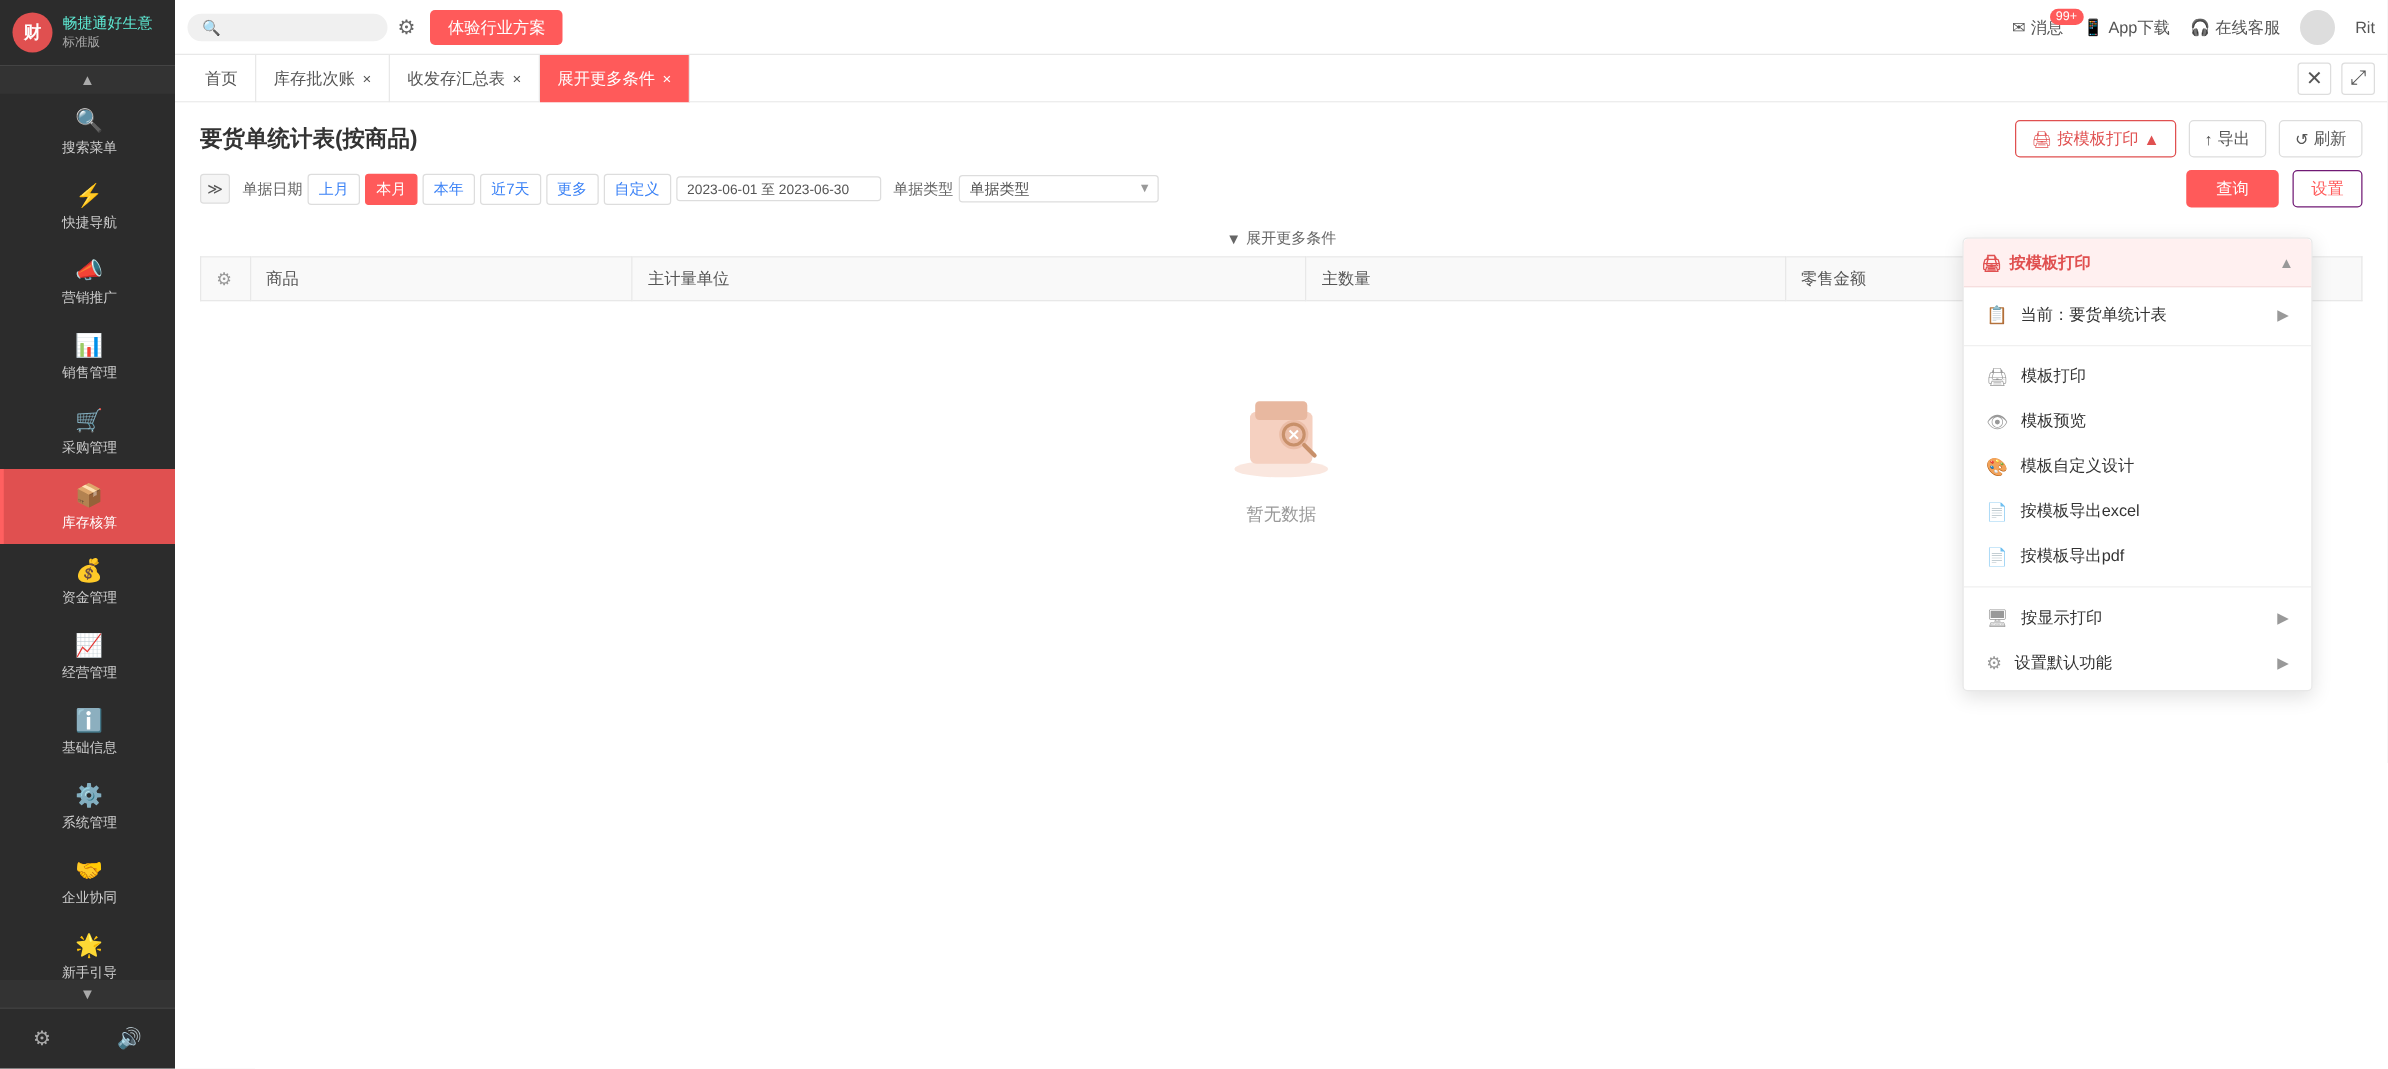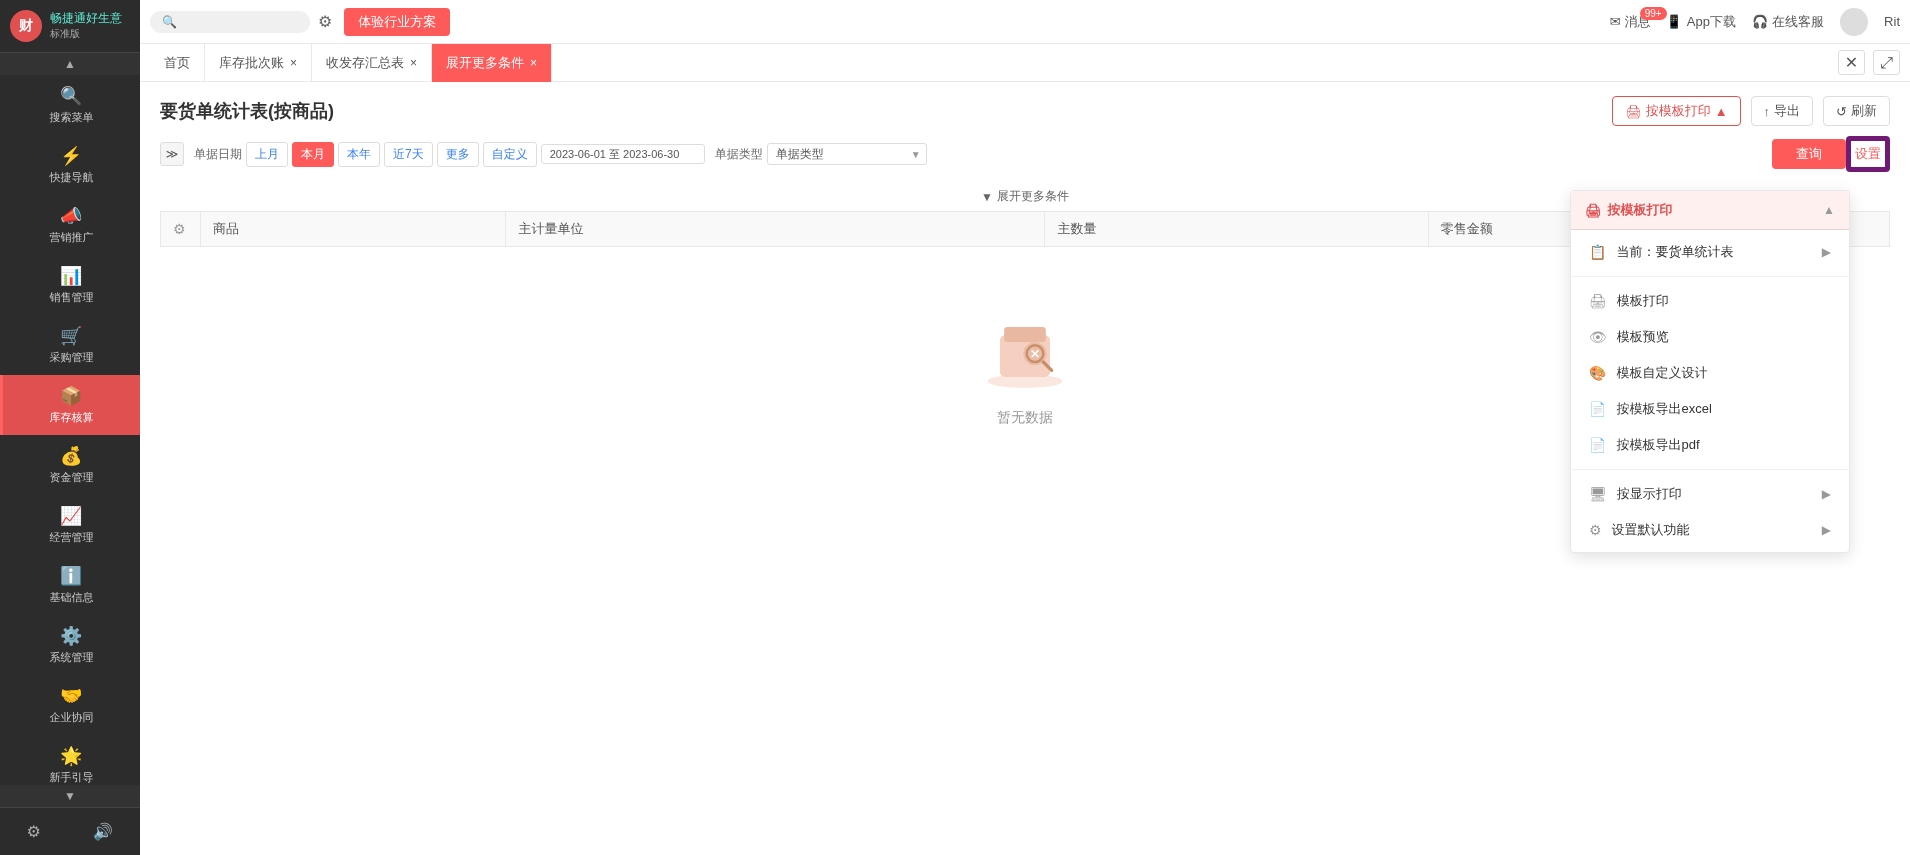--- a/index.html
+++ b/index.html
@@ -267,24 +267,24 @@
       background: #ff5a5a;
       color: #fff;
       border: none;
       border-radius: 4px;
       padding: 6px 24px;
       font-size: 13px;
       cursor: pointer;
     }
     .btn-settings {
       background: #fff;
-      border: 5px solid #701a75;
+      border: 1px solid #701a75;
       color: #ff5a5a;
       border-radius: 4px;
-      padding: 4px 4px;
+      padding: 4px 14px;
       font-size: 13px;
       cursor: pointer;
     }
 
     
     .table-container { padding: 0 20px; }
     .data-table { width: 100%; border-collapse: collapse; font-size: 13px; }
     .data-table th {
       background: #f9f9f9;
       border: 1px solid #e8e8e8;
@@ -514,21 +514,21 @@
         </div>
         <input type="text" class="date-range-input" style="width: 164px;" value="2023-06-01 至 2023-06-30">
       </div>
       <div class="filter-group">
         <span class="filter-label">单据类型</span>
         <div class="select-wrapper">
           <select class="filter-select"><option>单据类型</option></select>
           <span class="select-arrow">▼</span>
         </div>
       </div>
-      <div style="margin-left:auto;display:flex;gap:0;align-items:center;">
+      <div style="margin-left:auto;display:flex;gap:11px;">
         <button class="btn-query">查询</button>
         <button class="btn-settings">设置</button>
       </div>
     </div>
 
     <div class="expand-more-bar">
       <span>▼</span>
       <span>展开更多条件</span>
     </div>
 

